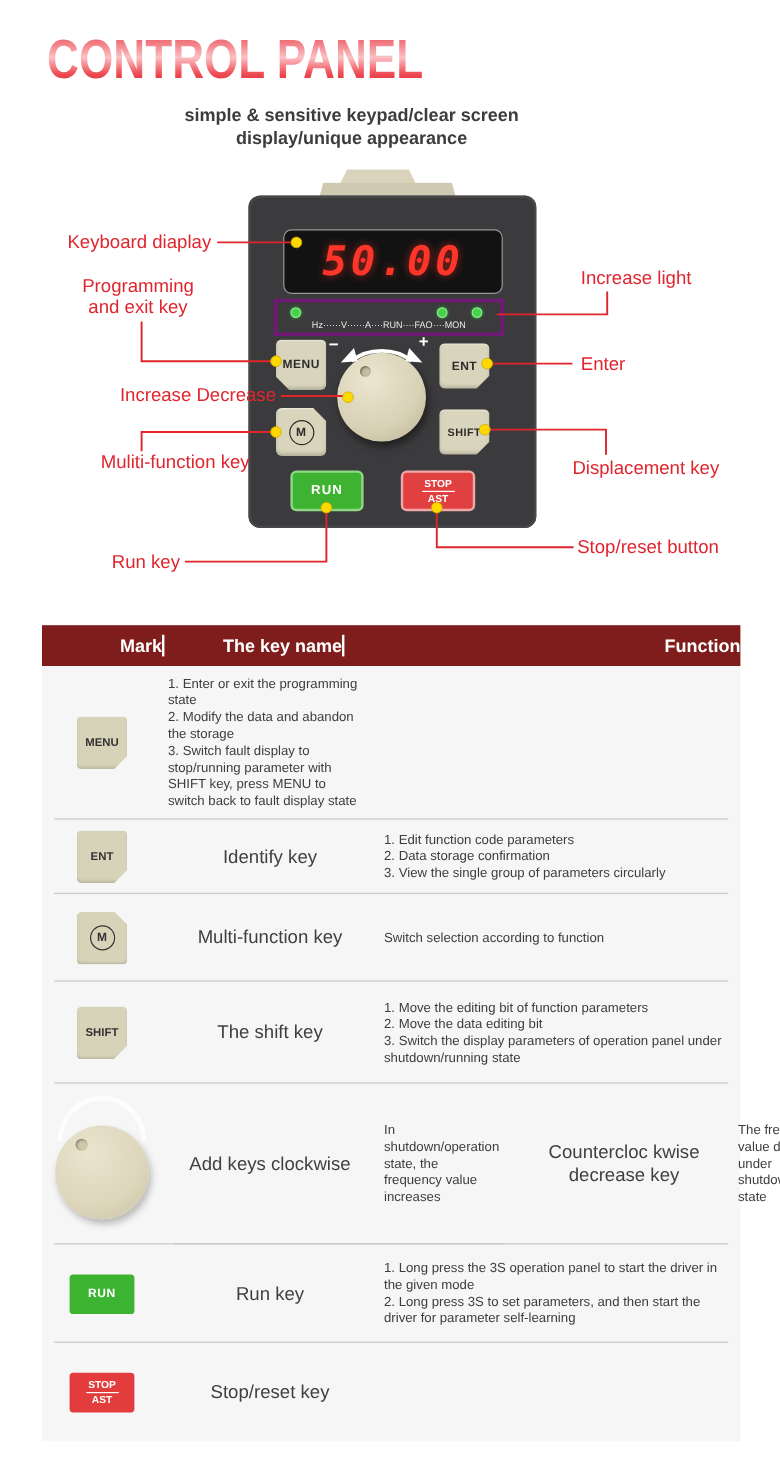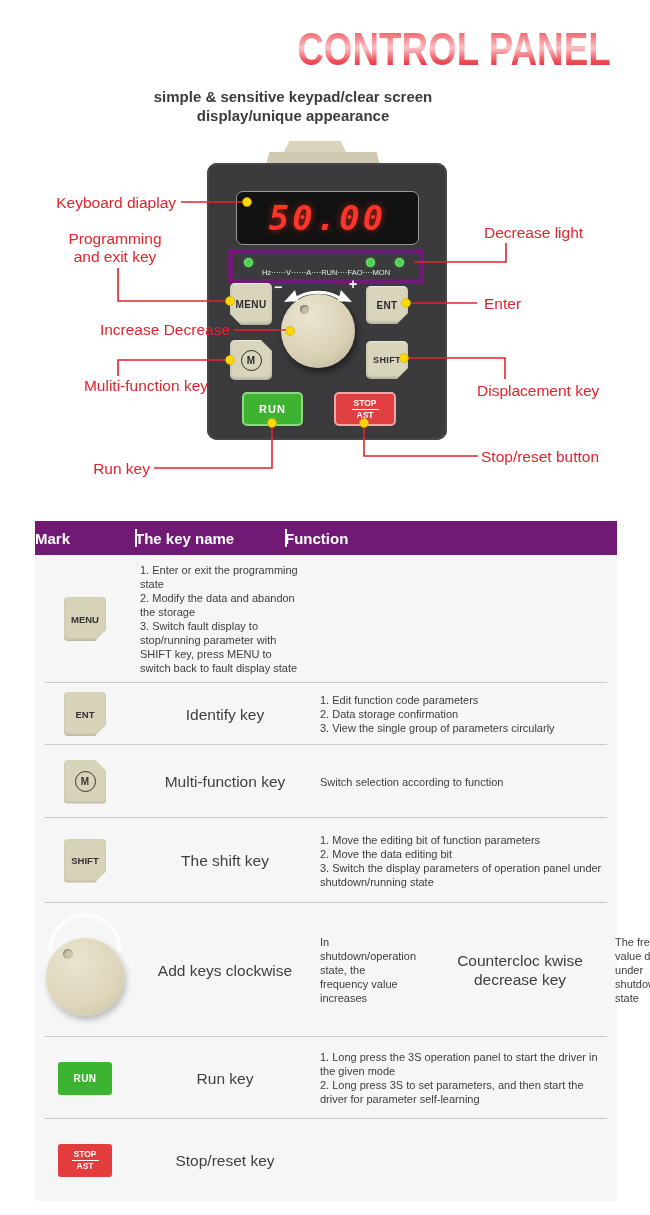--- a/index.html
+++ b/index.html
@@ -1,21 +1,21 @@
 <!DOCTYPE html>
 <html><head>
 <meta charset="utf-8">
 <style>
   html,body{margin:0;padding:0;}
   body{
     width:650px;height:1215px;position:relative;background:#ffffff;
     font-family:"Liberation Sans",sans-serif;overflow:hidden;
   }
   
-  .title-wrap{position:absolute;top:22px;left:0;width:650px;text-align:right;}
+  .title-wrap{position:absolute;top:22px;left:0;width:650px;text-align:left;}
   .title{
     display:inline-block;font-size:46px;font-weight:bold;letter-spacing:0px;
     transform:scaleX(.8);transform-origin:center;
     background:linear-gradient(180deg,#e63946 0%,#ef6a72 20%,#fbc0c4 48%,#ef5058 72%,#d50f1c 100%);
     -webkit-background-clip:text;background-clip:text;color:transparent;
   }
   .subtitle{
     position:absolute;top:87px;left:0;width:586px;text-align:center;
     font-size:15px;font-weight:bold;color:#3c3c3c;line-height:19px;white-space:pre-line;
   }
@@ -25,21 +25,21 @@
   .tab-base{position:absolute;left:266px;top:152px;width:114px;height:13px;background:#cfc9b2;
     clip-path:polygon(3% 0,97% 0,100% 100%,0 100%);}
   .panel-body{position:absolute;left:207px;top:163px;width:240px;height:277px;
     background:#3b3b3d;border-radius:10px;box-shadow:inset 0 0 0 2px #47474a;}
   .display{position:absolute;left:236px;top:191px;width:181px;height:52px;background:#121212;
     border:1px solid #98989a;border-radius:7px;display:flex;align-items:center;justify-content:center;}
   .seg-digits{
     font-family:"DejaVu Sans Mono",monospace;font-style:italic;font-weight:bold;
     font-size:34px;color:#ff352a;letter-spacing:3px;text-shadow:0 0 7px rgba(255,60,40,.55);
   }
-  .led-box{position:absolute;left:228px;top:249px;width:186px;height:25px;border:5px solid #701a75;}
+  .led-box{position:absolute;left:228px;top:249px;width:186px;height:25px;border:3px solid #701a75;}
   .led{position:absolute;width:7px;height:7px;border-radius:50%;background:#46d24b;
     border:1px solid #8fe892;box-shadow:0 0 3px #2fae35;}
   .led-hz{left:11px;top:4px;} .led-fao{left:133px;top:4px;} .led-mon{left:162px;top:4px;}
   .led-text{position:absolute;bottom:2px;left:0;width:100%;text-align:center;font-size:8px;
     color:#e9e9e9;white-space:nowrap;transform:scaleX(.94);}
   .key{position:absolute;background:#d9d5bd;border-radius:5px;color:#2b2b2b;
     display:flex;align-items:center;justify-content:center;font-size:10px;font-weight:bold;
     letter-spacing:.4px;box-shadow:inset 0 -2px 3px rgba(0,0,0,.18),inset 0 1px 1px rgba(255,255,255,.5);}
   .key-menu{left:230px;top:283px;width:42px;height:42px;
     clip-path:polygon(0 0,100% 0,100% 100%,11px 100%,0 calc(100% - 11px));}
@@ -73,22 +73,22 @@
   .lb-increase{left:60px;width:170px;text-align:right;top:321px;}
   .lb-multifn{left:28px;width:180px;text-align:right;top:377px;}
   .lb-runkey{left:60px;width:90px;text-align:right;top:460px;}
   .lb-indicator{left:484px;top:224px;}
   .lb-enter{left:484px;top:295px;}
   .lb-displacement{left:477px;top:382px;}
   .lb-stopreset{left:481px;top:448px;}
   .overlay-svg{position:absolute;left:0;top:0;pointer-events:none;}
   
   .spec-table{position:absolute;left:35px;top:521px;width:582px;}
-  .thead{display:grid;grid-template-columns:100px 150px 1fr;background:#701a75;color:#fff;
-    font-weight:bold;font-size:15px;height:34px;align-items:center;text-align:left;position:relative;}
+  .thead{display:grid;grid-template-columns:100px 150px 1fr;background:#7f1d1d;color:#fff;
+    font-weight:bold;font-size:15px;height:34px;align-items:center;text-align:right;position:relative;}
   .thead .vsep{position:absolute;top:8px;width:2px;height:18px;background:#fff;}
   .vsep1{left:100px;} .vsep2{left:250px;}
   .tbody{background:#f6f6f6;color:#3d3d3d;}
   .trow{display:grid;grid-template-columns:100px 180px 1fr;align-items:center;
     position:relative;box-sizing:border-box;}
   .trow::after{content:"";position:absolute;left:10px;right:10px;bottom:0;height:1px;background:#c9c9c9;}
   .trow.last::after{display:none;}
   .r0{min-height:93px;} .r1{min-height:62px;} .r2{min-height:73px;} .r3{min-height:85px;}
   .r6{min-height:82px;} .r7{min-height:82px;}
   .mark-cell{display:flex;align-items:center;justify-content:center;}
@@ -201,21 +201,21 @@
     <circle cx="364" cy="423" r="4.5"></circle>
   </g>
 </svg>
 
 <div class="callout lb-keyboard">Keyboard diaplay</div>
 <div class="callout lb-programming">Programming
 and exit key</div>
 <div class="callout lb-increase">Increase Decrease</div>
 <div class="callout lb-multifn">Muliti-function key</div>
 <div class="callout lb-runkey">Run key</div>
-<div class="callout lb-indicator">Decrease light</div>
+<div class="callout lb-indicator">Increase light</div>
 <div class="callout lb-enter">Enter</div>
 <div class="callout lb-displacement">Displacement key</div>
 <div class="callout lb-stopreset">Stop/reset button</div>
 
 <div class="spec-table">
   <div class="thead">
     <div>Mark</div>
     <div>The key name</div>
     <div>Function</div>
     <span class="vsep vsep1"></span>

